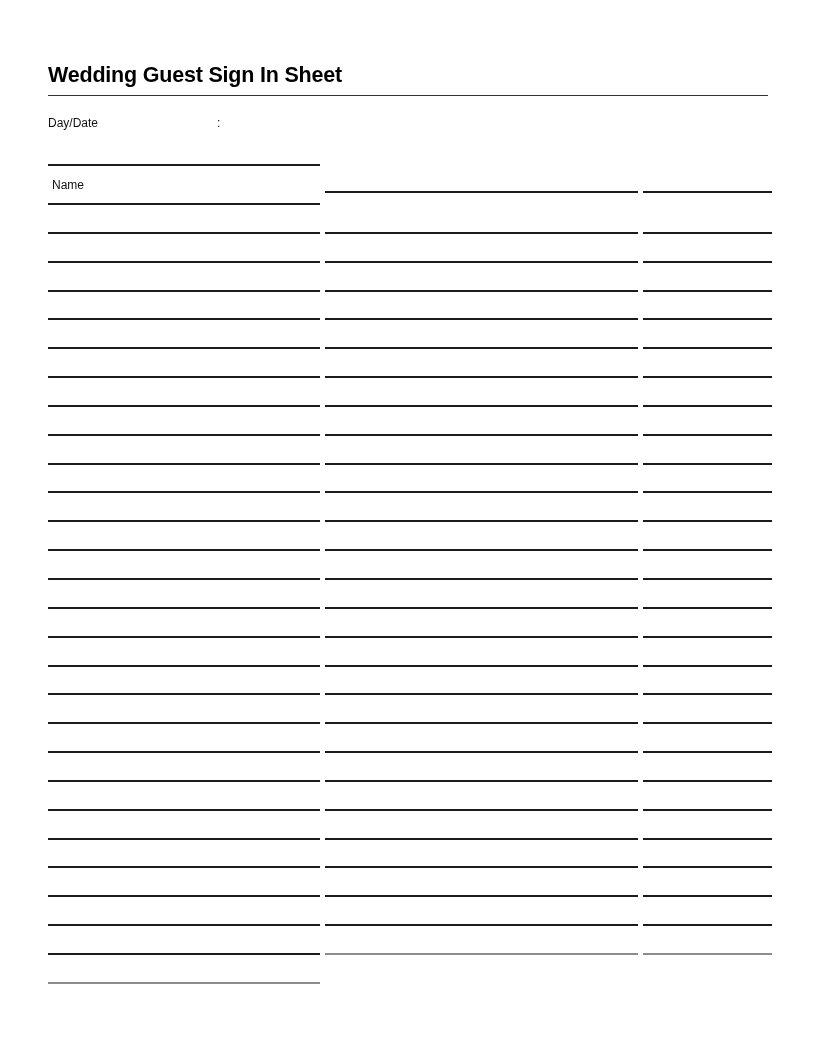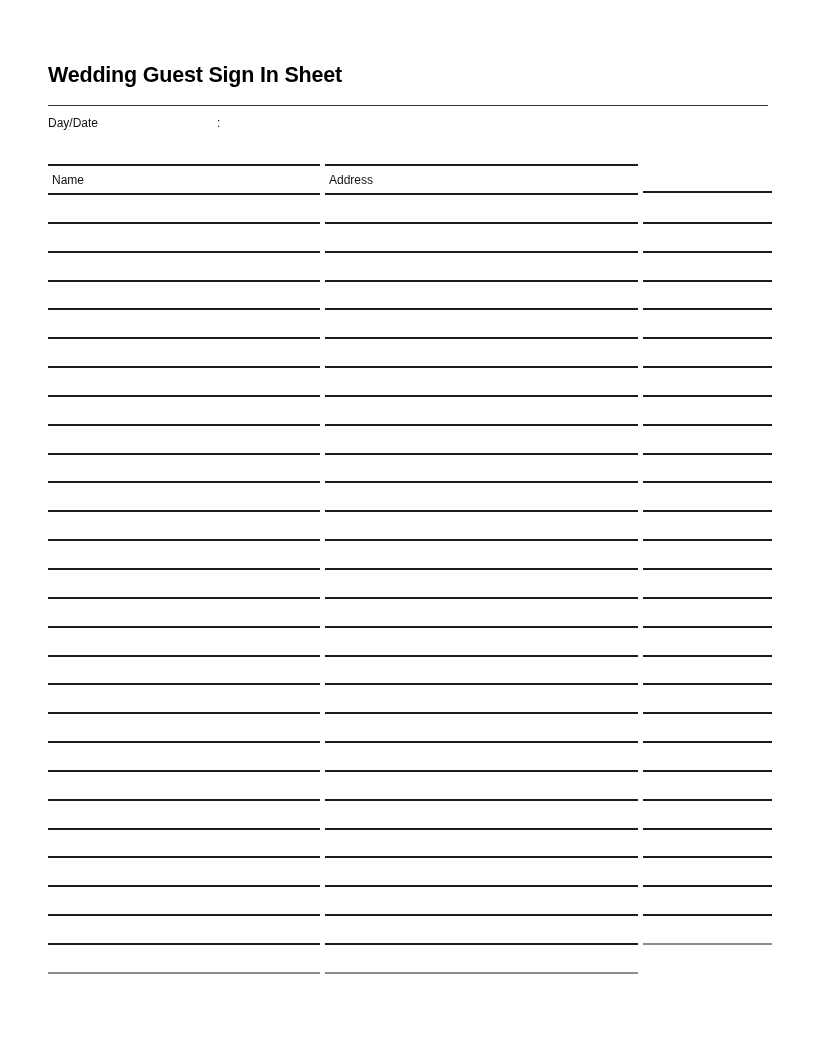--- a/index.html
+++ b/index.html
@@ -21,41 +21,41 @@
   .page{
     position:absolute;left:0;top:0;width:816px;height:1056px;
     background:var(--paper);
   }
   
   .doc-title{
     position:absolute;left:48px;top:62px;width:720px;
     font-size:21.5px;line-height:27px;font-weight:bold;
     letter-spacing:-0.2px;color:#000000;
     border-bottom:1.8px solid var(--title-underline);
-    padding-bottom:16px;
+    padding-bottom:6px;
     white-space:nowrap;
   }
   
   .daydate{
     position:absolute;left:48px;top:111px;width:720px;
     font-size:12px;line-height:16px;color:var(--ink);
     display:flex;align-items:baseline;gap:24px;
   }
   .daydate .dd-label{display:inline-block;width:145px;}
   .daydate .dd-colon{display:inline-block;}
   .daydate .dd-value{display:inline-block;flex:1;min-height:16px;}
   
   .sheet{
     position:absolute;left:48px;top:164px;width:724px;
     display:grid;
     grid-template-columns:272px 313px 129px;
     column-gap:5px;
   }
   .th{
-    height:31px;
+    height:41px;
     border-top:2px solid var(--line);
     border-bottom:2px solid var(--line);
     display:flex;align-items:center;
     padding-left:4px;
     font-size:12px;line-height:14px;color:var(--ink);
     background:transparent;
   }
   .td{
     height:28.85px;
     border-bottom:2px solid var(--line);
@@ -73,21 +73,20 @@
 
   <div class="daydate">
     <span class="dd-label">Day/Date</span>
     <span class="dd-colon">:</span>
     <span class="dd-value"></span>
   </div>
 
   <div class="sheet">
 
   <div class="th">Name</div>
-      <div class="th">Address</div>
       <div class="td"></div>
       <div class="td"></div>
       <div class="td"></div>
       <div class="td"></div>
       <div class="td"></div>
       <div class="td"></div>
       <div class="td"></div>
       <div class="td"></div>
       <div class="td"></div>
       <div class="td"></div>

